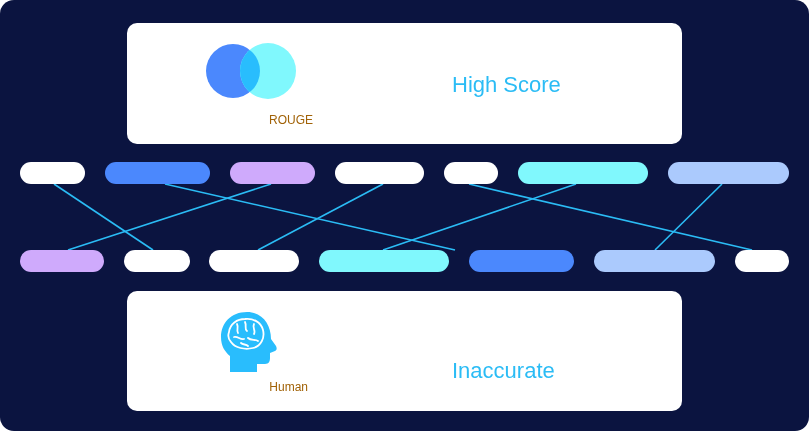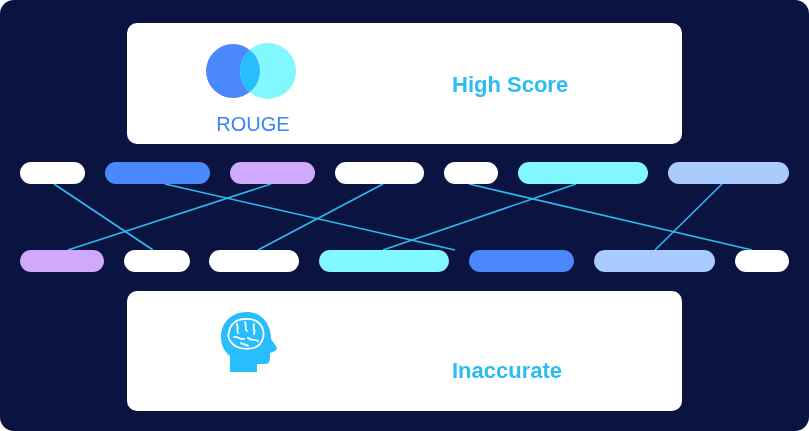--- a/index.html
+++ b/index.html
@@ -1,22 +1,22 @@
 <!DOCTYPE html>
 <html><head>
 <meta charset="utf-8">
 <style>
   html, body { margin:0; padding:0; background:#ffffff; }
   body { width:809px; height:431px; position:relative; overflow:hidden; font-family:"Liberation Sans", sans-serif; }
   .bg { position:absolute; left:0; top:0; width:809px; height:431px; background:#0b1440; border-radius:14px; }
   .card { position:absolute; background:#ffffff; border-radius:10px; }
   .card-top { left:127px; top:23px; width:555px; height:121px; }
   .card-bottom { left:127px; top:291px; width:555px; height:120px; }
-  .card-title { position:absolute; font-weight:bold; font-size:22px; color:#2bbcf5; }
-  .card-label { position:absolute; font-size:20px; color:#3b82f6; text-align:center; width:120px; }
+  .card-title { position:absolute; font-weight:normal; font-size:22px; color:#2bbcf5; }
+  .card-label { position:absolute; font-size:12px; color:#a16207; text-align:right; width:120px; }
   svg.links { position:absolute; left:0; top:0; }
   .pill { position:absolute; height:22px; border-radius:11px; }
 </style>
 </head>
 <body>
 
 <div class="bg"></div>
 
 <div class="card card-top">
   <svg style="position:absolute;left:75px;top:18px;" width="100" height="62" viewBox="0 0 100 62">
@@ -37,20 +37,21 @@
     <g fill="none" stroke="#ffffff" stroke-width="1.8" stroke-linecap="round">
       <path d="M12 22 C13 14 20 9 28 9 C36 8 44 12 46 20 C48 28 44 36 36 38 C28 40 18 38 14 32 C11 29 11 25 12 22 Z"></path>
       <path d="M20 14 C22 18 19 20 21 23"></path>
       <path d="M28 12 C30 16 27 19 30 21"></path>
       <path d="M37 14 C35 18 39 20 37 24"></path>
       <path d="M17 27 C21 26 23 30 27 29"></path>
       <path d="M31 28 C34 31 38 29 41 31"></path>
       <path d="M24 33 C26 35 29 34 31 36"></path>
     </g>
   </svg>
+  <div class="card-label" style="left:61px;top:89px;">Human</div>
   <div class="card-title" style="left:325px;top:49px;margin-top:18px;">Inaccurate</div>
 </div>
 
 <svg class="links" width="809" height="431">
   <g stroke="#2bbcf5" stroke-width="1.6" fill="none">
     <line x1="54" y1="184" x2="153" y2="250"></line>
     <line x1="165" y1="184" x2="455" y2="250"></line>
     <line x1="271" y1="184" x2="68" y2="250"></line>
     <line x1="383" y1="184" x2="258" y2="250"></line>
     <line x1="469" y1="184" x2="752" y2="250"></line>

